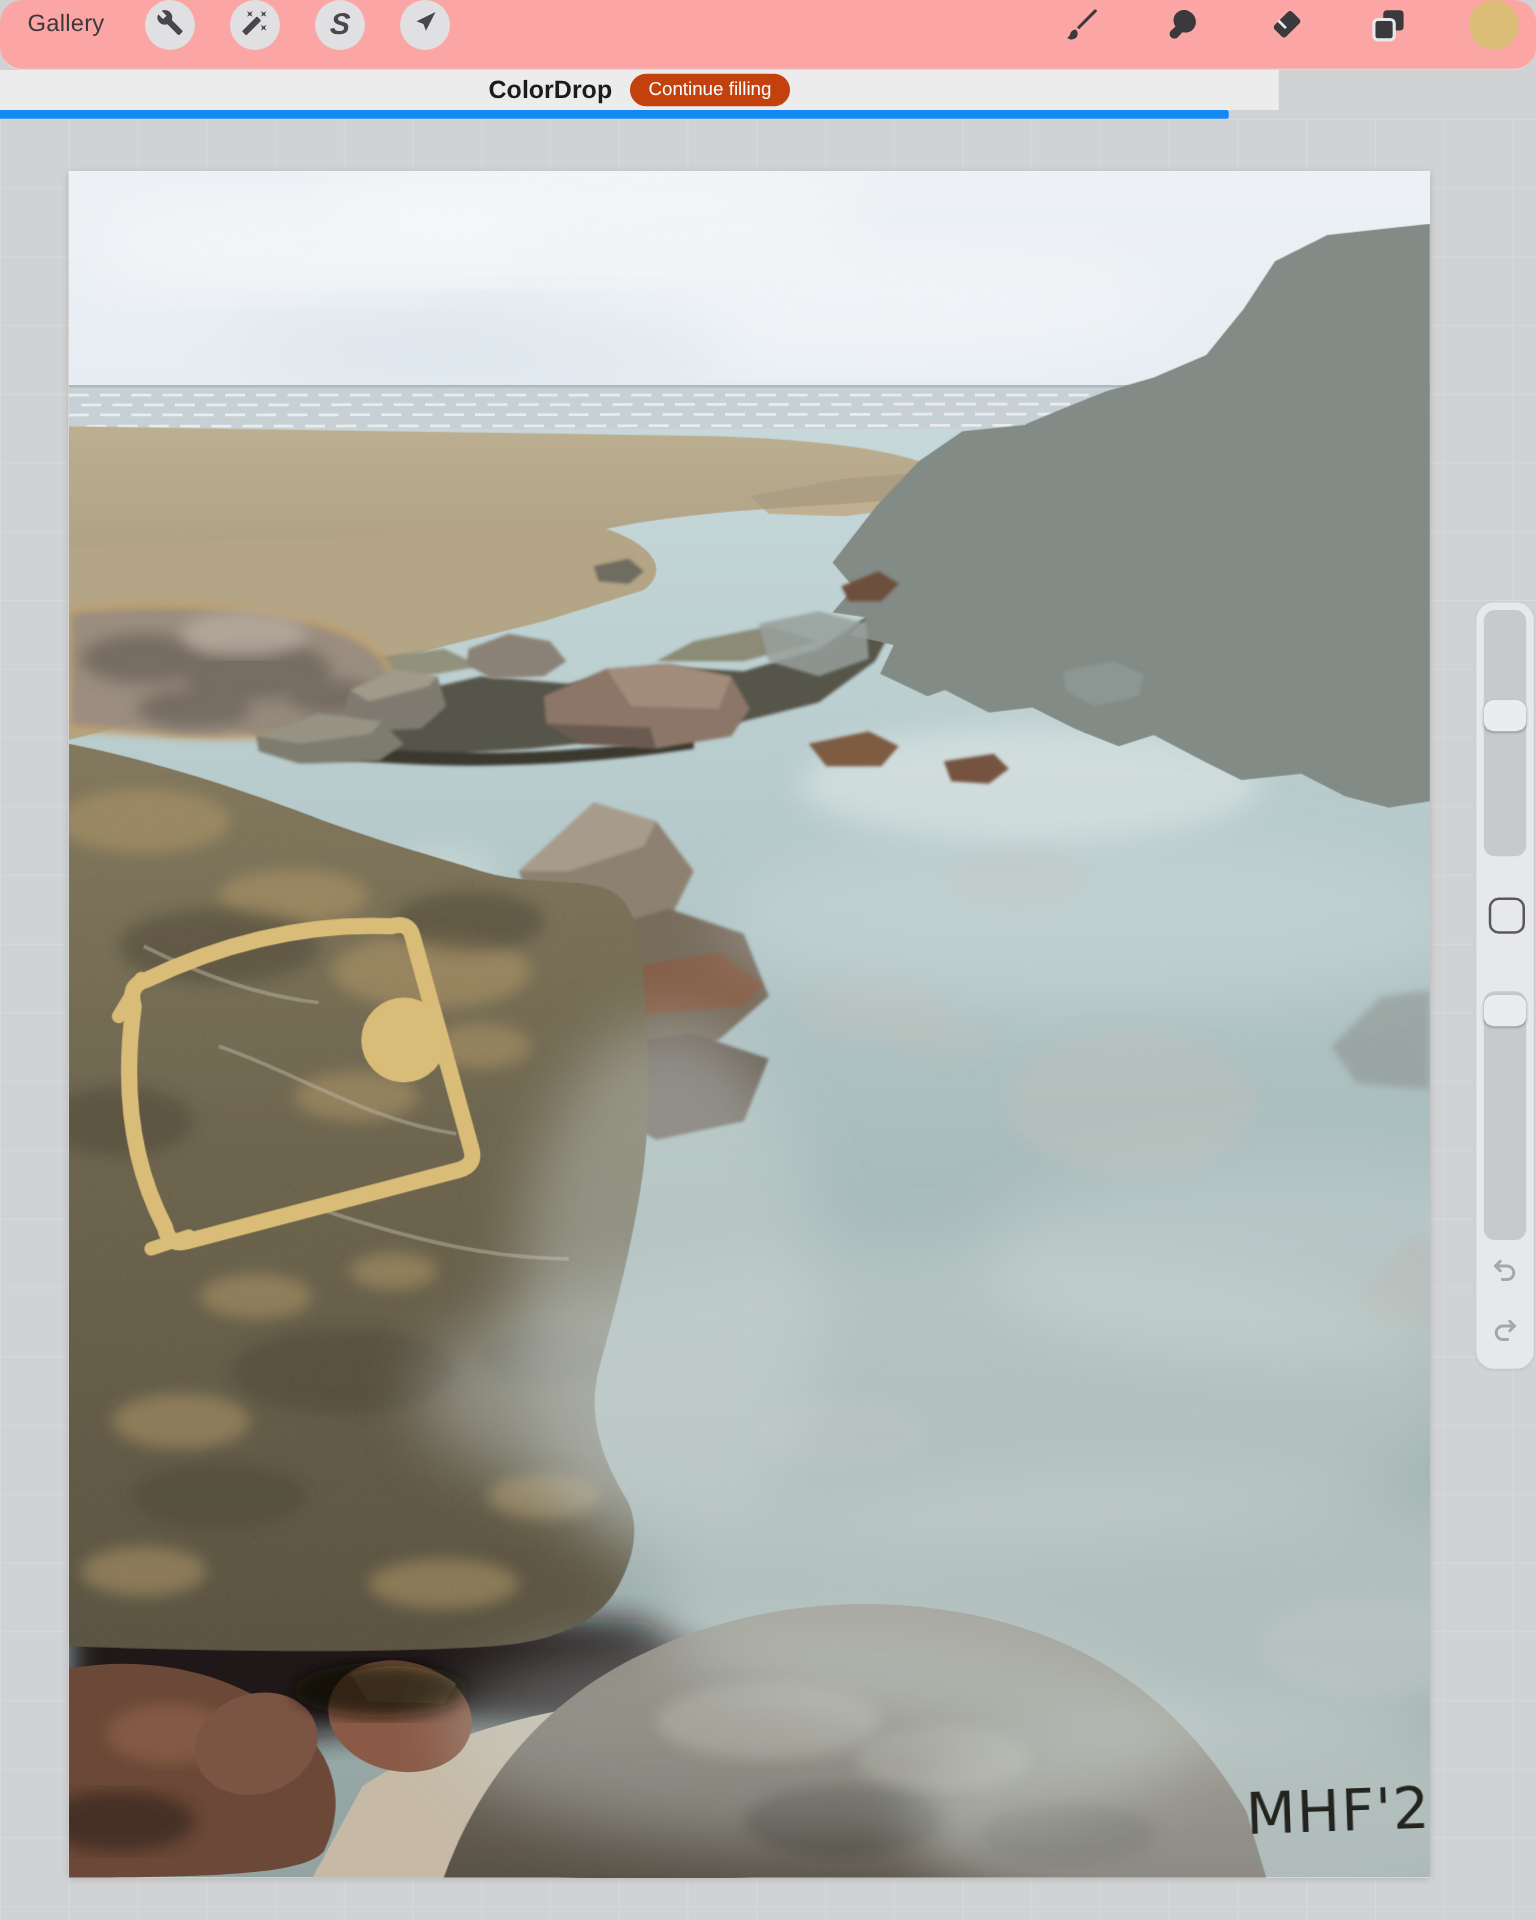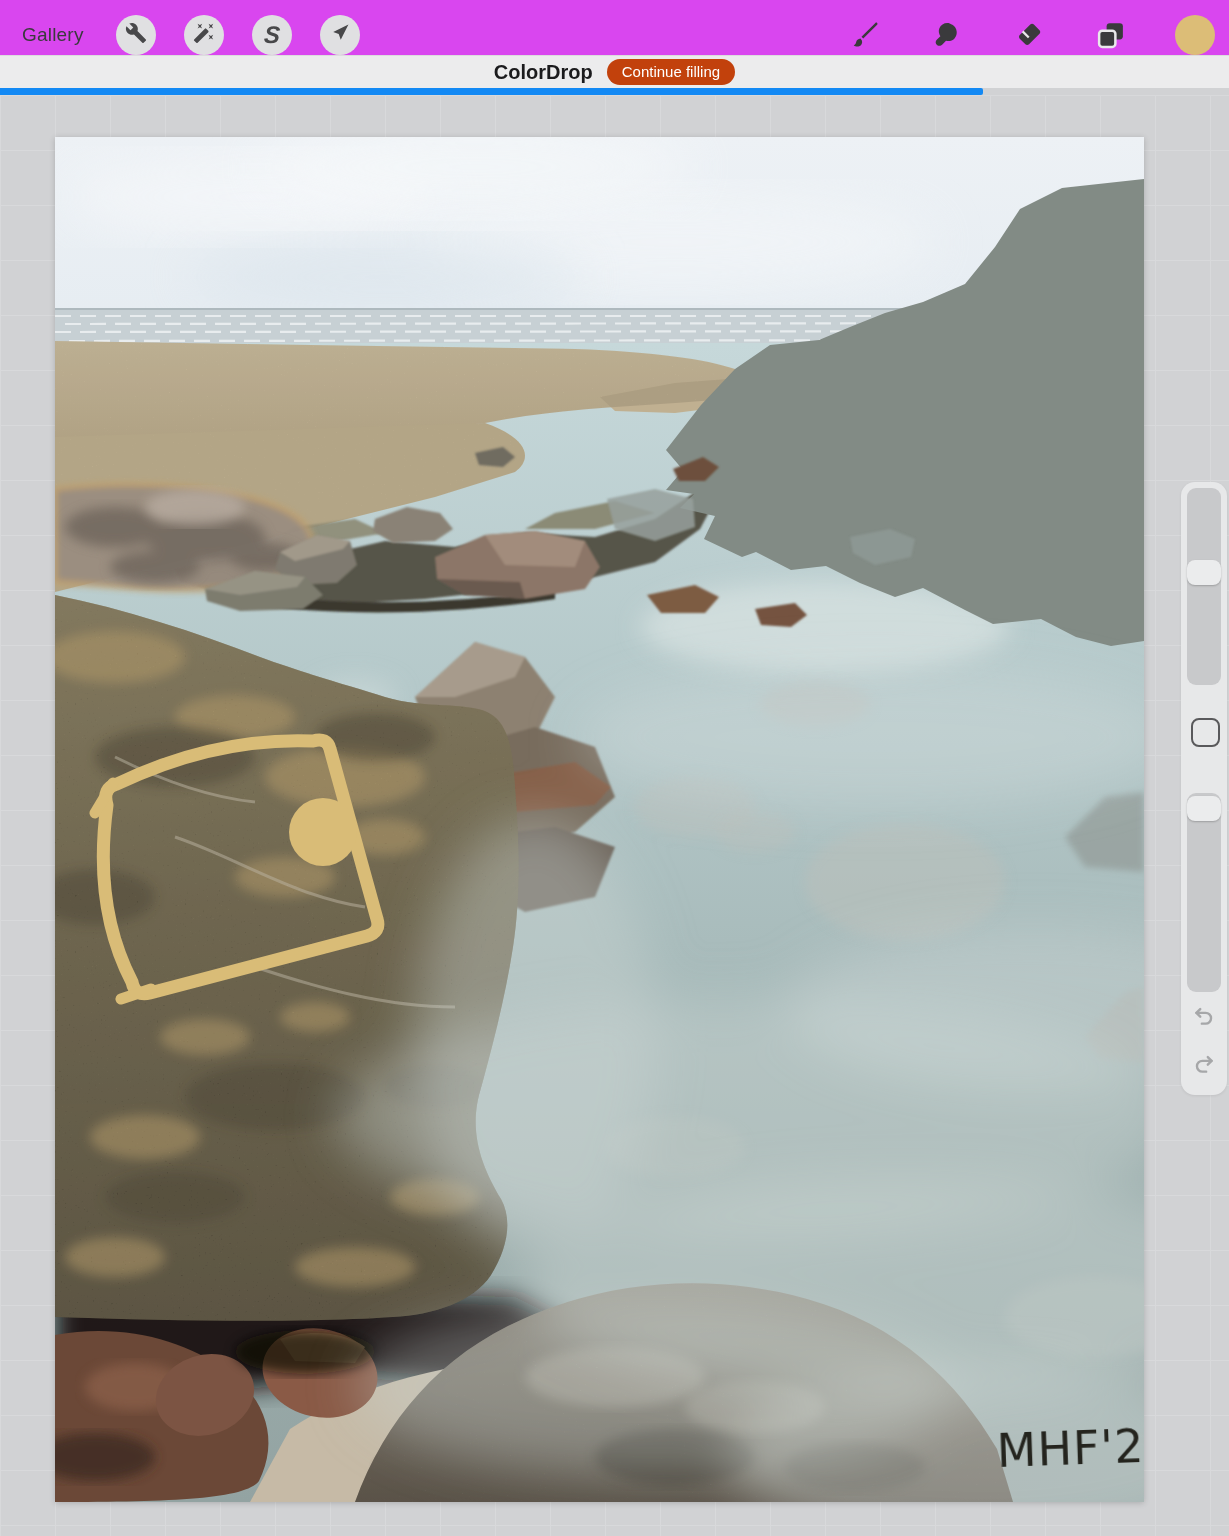--- a/index.html
+++ b/index.html
@@ -1,31 +1,31 @@
 <!DOCTYPE html>
 <html><head>
 <meta charset="utf-8">
 <style>
   html,body{margin:0;padding:0;background:#d1d2d4;font-family:"Liberation Sans",sans-serif;}
   #stage{position:relative;width:1229px;height:1536px;overflow:hidden;background:#d1d2d4;}
 
   
-  .toolbar{position:absolute;left:0;top:0;width:1229px;height:55px;background:#d946ef;
-    border-bottom:1px solid #dcdcde;display:flex;align-items:flex-end;z-index:30;}
+  .toolbar{position:absolute;left:0;top:0;width:1229px;height:55px;background:#fca5a5;
+    border-bottom:1px solid #dcdcde;display:flex;align-items:flex-start;z-index:30;border-radius:18px;}
   .tb-left{display:flex;align-items:center;gap:28px;padding-left:22px;}
   .gallery{font-size:19px;color:#3a3a3c;letter-spacing:.2px;cursor:default;margin-right:4px;}
   .circbtn{width:40px;height:40px;border-radius:50%;background:#e0e0e2;display:flex;
     align-items:center;justify-content:center;color:#48484a;}
   .tb-right{margin-left:auto;display:flex;align-items:center;gap:46px;padding-right:14px;}
   .flaticon{width:36px;height:36px;display:flex;align-items:center;justify-content:center;color:#3a3a3c;}
   .swatch{width:40px;height:40px;border-radius:50%;}
   .sel-glyph{font-size:24px;font-weight:700;font-style:italic;transform:skewX(-4deg);line-height:1;}
 
   
-  .subbar{position:absolute;left:0;top:56px;width:1229px;height:32px;background:#ececed;
+  .subbar{position:absolute;left:0;top:56px;width:1023px;height:32px;background:#ececed;
     display:flex;align-items:center;justify-content:center;gap:14px;z-index:30;}
   .cd-title{font-size:20px;font-weight:700;color:#1b1b1d;}
   .pill{font-size:15px;color:#ffffff;border-radius:14px;padding:4px 15px;line-height:1.2;}
 
   
   .progress{position:absolute;left:0;top:88px;width:1229px;height:7px;z-index:30;}
   .progress .fill{height:7px;border-radius:0 2px 2px 0;}
 
   
   .workspace{position:absolute;left:0;top:95px;width:1229px;height:1441px;background:#d1d2d4;

